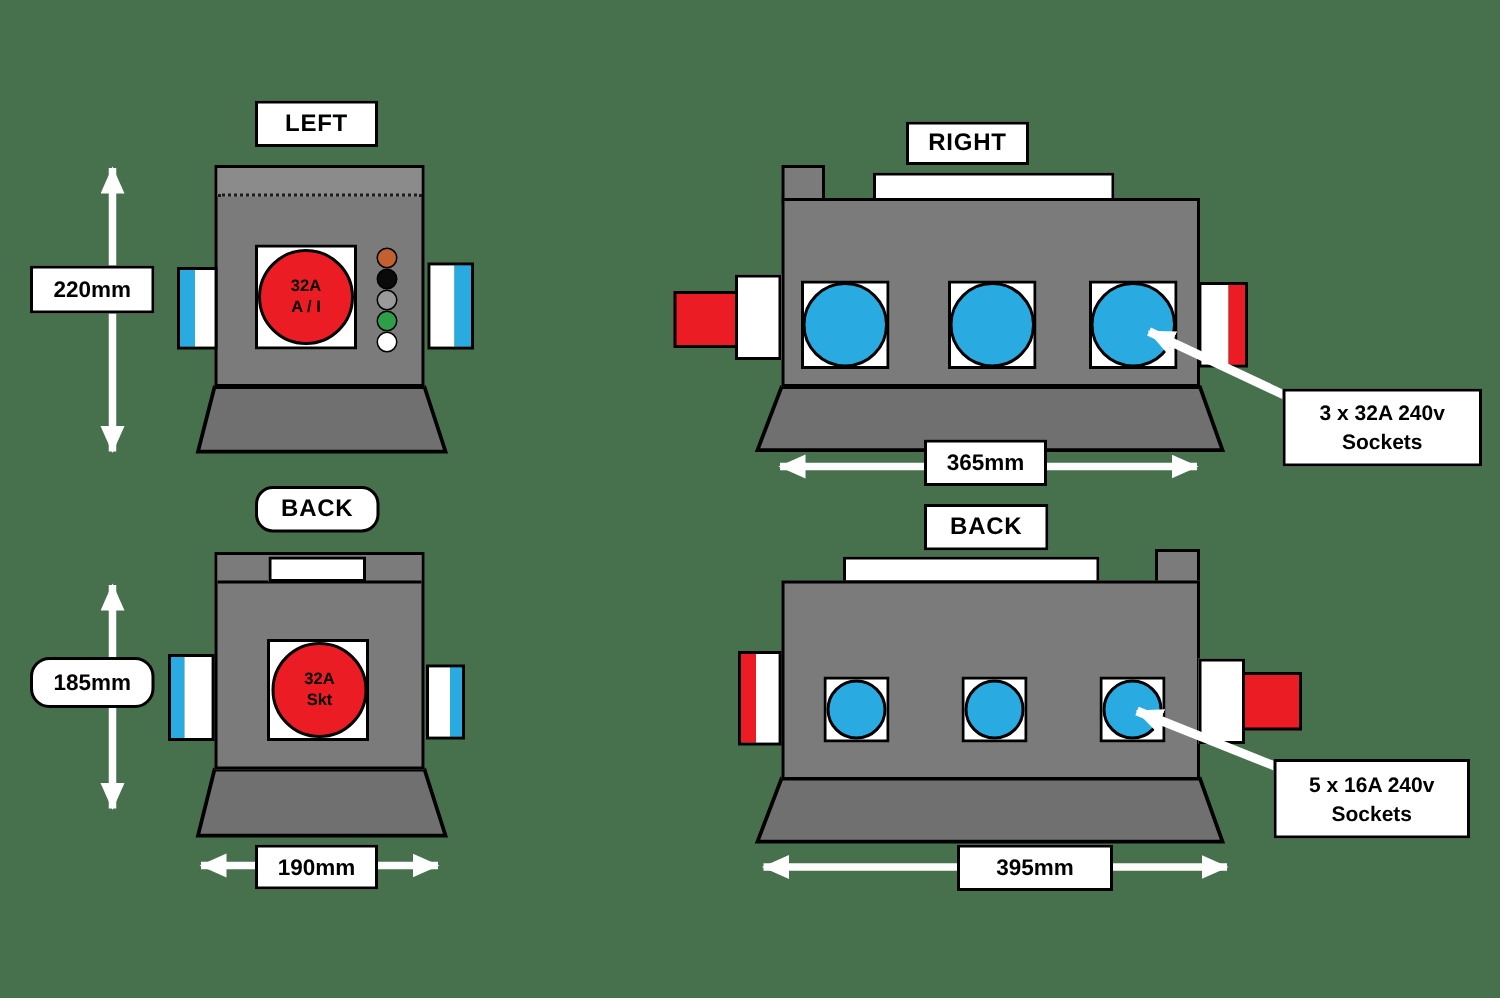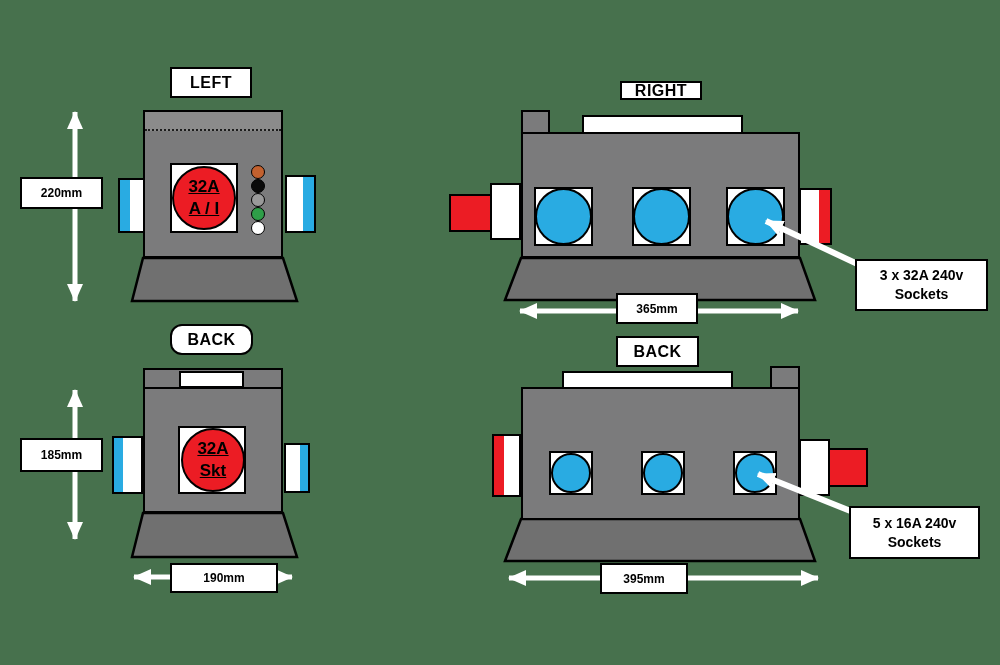--- a/index.html
+++ b/index.html
@@ -16,35 +16,35 @@
 
   .body-rect{position:absolute;background:var(--body-gray,#7B7B7C);border:2px solid #000;box-sizing:border-box;}
   .tab{position:absolute;background:var(--body-gray,#7B7B7C);border:2px solid #000;box-sizing:border-box;}
   .handle{position:absolute;background:#fff;border:2px solid #000;box-sizing:border-box;}
   .band{position:absolute;background:var(--body-gray-light,#8B8B8B);border-bottom:2px dotted #1c1c1c;box-sizing:border-box;}
   .band-solid{position:absolute;background:var(--body-gray,#7B7B7C);border-bottom:2px solid #000;box-sizing:border-box;}
   .sq{position:absolute;background:#fff;border:2px solid #000;box-sizing:border-box;}
   .circ{position:absolute;border-radius:50%;border:2px solid #000;box-sizing:border-box;
         display:flex;flex-direction:column;align-items:center;justify-content:center;
         font-weight:bold;color:#000;text-align:center;}
-  .circ.red-c{background:var(--socket-red,#EC1C24);font-size:17px;line-height:1.3;text-decoration:underline;}
+  .circ.red-c{background:var(--socket-red,#EC1C24);font-size:11px;line-height:1.3;}
   .circ.blue-c{background:var(--socket-blue,#29ABE2);}
   .conn{position:absolute;border:2px solid #000;box-sizing:border-box;display:flex;}
   .conn .part{height:100%;}
   .p-white{background:#fff;}
   .p-blue{background:var(--socket-blue,#29ABE2);}
   .p-red{background:var(--socket-red,#EC1C24);}
   .plain-rect{position:absolute;border:2px solid #000;box-sizing:border-box;}
   .dot{position:absolute;width:14px;height:14px;border:1px solid #000;border-radius:50%;box-sizing:border-box;}
 
   .label-box{position:absolute;background:#fff;border:2px solid #000;box-sizing:border-box;
     display:flex;flex-direction:column;align-items:center;justify-content:center;
     font-weight:bold;color:#000;}
   .view-label{font-size:16px;letter-spacing:0.5px;}
-  .dim-label{font-size:12px;}
+  .dim-label{font-size:15px;}
   .ann-box{font-size:14px;line-height:1.35;text-align:center;}
 </style>
 </head>
 <body>
 
 <div class="canvas">
 
   <svg class="overlay z1" width="1000" height="665" viewBox="0 0 1000 665">
     <polygon points="132,301 297,301 283,258 143,258" style="fill:var(--base-gray,#707070);stroke:#000;stroke-width:2.5"></polygon>
     <polygon points="132,557 297,557 283,513 143,513" style="fill:var(--base-gray,#707070);stroke:#000;stroke-width:2.5"></polygon>
@@ -146,31 +146,31 @@
     <line x1="509" y1="578" x2="818" y2="578" style="stroke:var(--dimension-white,#fff);stroke-width:5" marker-start="url(#ah)" marker-end="url(#ah)"></line>
     <line x1="866" y1="268" x2="766" y2="221" style="stroke:var(--dimension-white,#fff);stroke-width:6" marker-end="url(#ah)"></line>
     <line x1="858" y1="514" x2="758" y2="474" style="stroke:var(--dimension-white,#fff);stroke-width:6" marker-end="url(#ah)"></line>
   </svg>
 
   <div class="layer z4">
     <div class="label-box view-label" style="left:170px;top:67px;width:82px;height:31px;">LEFT</div>
     <div class="label-box dim-label" style="left:20px;top:177px;width:83px;height:32px;">220mm</div>
 
     <div class="label-box view-label" style="left:170px;top:324px;width:83px;height:31px;border-radius:12px;">BACK</div>
-    <div class="label-box dim-label" style="left:20px;top:438px;width:83px;height:34px;">185mm</div>
-    <div class="label-box dim-label" style="left:170px;top:563px;width:108px;height:30px;">190mm</div>
+    <div class="label-box dim-label" style="left:20px;top:438px;width:83px;height:34px;border-radius:13px;">185mm</div>
+    <div class="label-box dim-label" style="left:170px;top:563px;width:82px;height:30px;">190mm</div>
 
-    <div class="label-box view-label" style="left:620px;top:81px;width:82px;height:19px;">RIGHT</div>
+    <div class="label-box view-label" style="left:604px;top:81px;width:82px;height:29px;">RIGHT</div>
     <div class="label-box dim-label" style="left:616px;top:293px;width:82px;height:31px;">365mm</div>
     <div class="label-box ann-box" style="left:855px;top:259px;width:133px;height:52px;">
       <span>3 x 32A 240v</span>
       <span>Sockets</span>
     </div>
 
     <div class="label-box view-label" style="left:616px;top:336px;width:83px;height:31px;">BACK</div>
-    <div class="label-box dim-label" style="left:600px;top:563px;width:88px;height:31px;">395mm</div>
+    <div class="label-box dim-label" style="left:638px;top:563px;width:104px;height:31px;">395mm</div>
     <div class="label-box ann-box" style="left:849px;top:506px;width:131px;height:53px;">
       <span>5 x 16A 240v</span>
       <span>Sockets</span>
     </div>
   </div>
 
 </div>
 
 </body></html>

